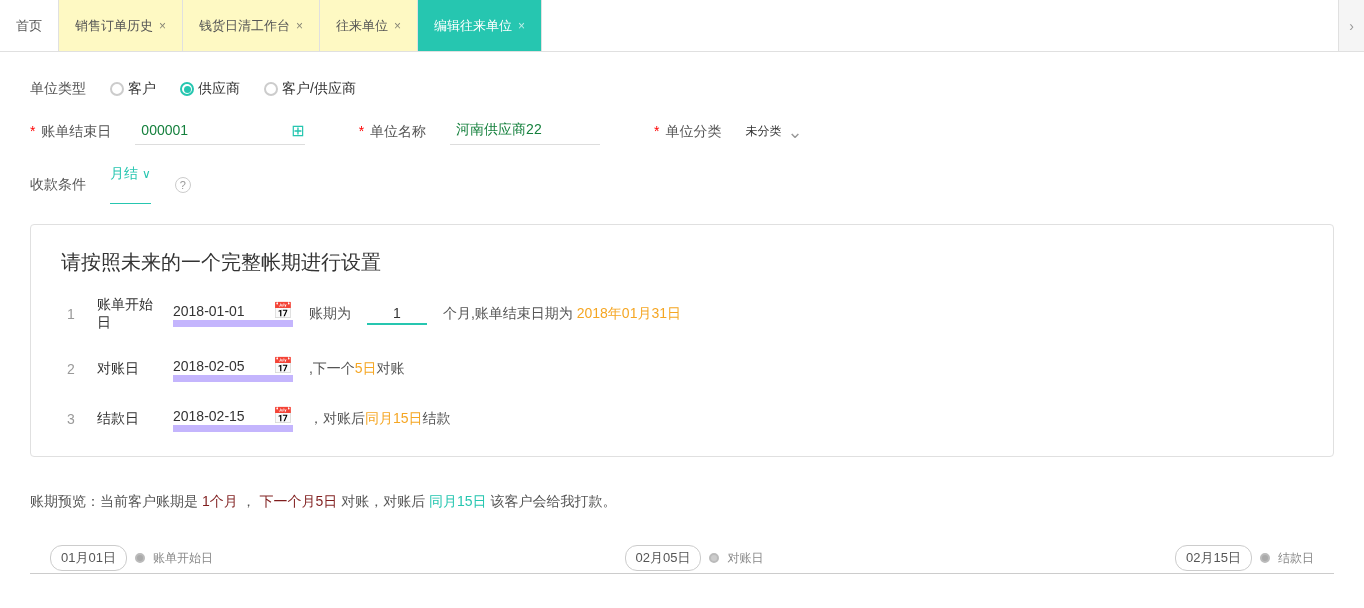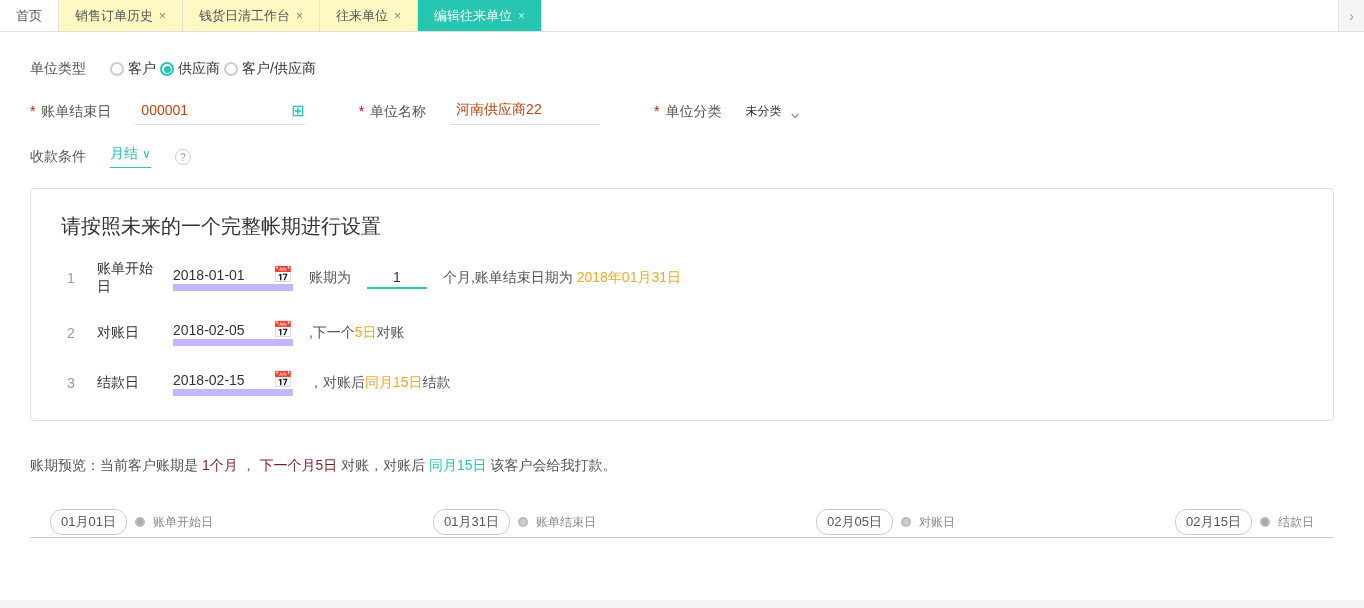--- a/index.html
+++ b/index.html
@@ -4,21 +4,21 @@
   <style>
     * { box-sizing: border-box; margin: 0; padding: 0; }
     body { font-family: 'Microsoft YaHei', Arial, sans-serif; font-size: 14px; color: #333; background: #f5f5f5; }
 
     
     .tab-bar {
       display: flex;
       align-items: stretch;
       background: #fff;
       border-bottom: 1px solid #e0e0e0;
-      height: 32px;
+      height: 52px;
       padding-left: 0;
     }
     .tab-item {
       display: flex;
       align-items: center;
       padding: 0 16px;
       cursor: pointer;
       font-size: 13px;
       color: #555;
       border-right: 1px solid #e0e0e0;
@@ -70,21 +70,21 @@
     .form-label {
       color: #555;
       white-space: nowrap;
     }
     .required-star {
       color: #f00;
       margin-right: 2px;
     }
     .radio-group {
       display: flex;
-      gap: 4px;
+      gap: 24px;
       align-items: center;
     }
     .radio-item {
       display: flex;
       align-items: center;
       gap: 4px;
       cursor: pointer;
     }
     .radio-circle {
       width: 14px;
@@ -123,36 +123,36 @@
     .input-with-icon {
       display: flex;
       align-items: center;
       border-bottom: 1px solid #ddd;
       padding-bottom: 2px;
     }
     .input-with-icon input {
       border: none;
       outline: none;
       font-size: 14px;
-      color: #c2410c;
+      color: #15803d;
       background: transparent;
       width: 150px;
     }
     .calendar-icon {
       color: #26c6b0;
       cursor: pointer;
       font-size: 16px;
       margin-left: 6px;
     }
 
     .select-with-arrow {
       display: flex;
       align-items: center;
       border-bottom: 1px solid #26c6b0;
-      padding-bottom: 4px;
+      padding-bottom: 20px;
       gap: 4px;
       cursor: pointer;
     }
     .select-value {
       color: #26c6b0;
       font-size: 14px;
     }
     .arrow-down {
       color: #26c6b0;
       font-size: 12px;
@@ -449,25 +449,20 @@
 
     <div style="position:relative; padding: 10px 20px 40px 20px;">
       <div class="timeline-line"></div>
       <div class="timeline-points">
         <div class="timeline-point">
           <div class="timeline-badge">01月01日</div>
           <div class="timeline-dot endpoint"></div>
           <div class="timeline-sub-label">账单开始日</div>
         </div>
         <div class="timeline-point">
-          <div class="timeline-badge">01月31日</div>
-          <div class="timeline-dot"></div>
-          <div class="timeline-sub-label">账单结束日</div>
-        </div>
-        <div class="timeline-point">
           <div class="timeline-badge">02月05日</div>
           <div class="timeline-dot"></div>
           <div class="timeline-sub-label">对账日</div>
         </div>
         <div class="timeline-point">
           <div class="timeline-badge">02月15日</div>
           <div class="timeline-dot endpoint"></div>
           <div class="timeline-sub-label">结款日</div>
         </div>
       </div>

